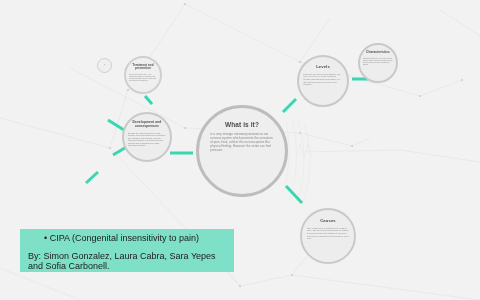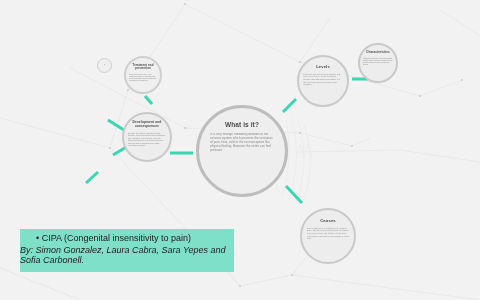--- a/index.html
+++ b/index.html
@@ -103,28 +103,28 @@
 
   
   .arrow{position:absolute;pointer-events:none;}
 
   
   #banner{
     position:absolute;
     left:20px;top:229px;width:214px;height:43px;
     background:#7fe0c8;
     box-sizing:border-box;
-    padding:4px 6px 0 0;
+    padding:4px 6px 0 8px;
     color:#1c1c1c;
     font-size:9px;
     line-height:1.18;
     font-family:"Liberation Sans",sans-serif;
   }
   #banner .ttl{padding-left:16px;}
-  #banner .authors{margin-top:1px;font-style:italic;}
+  #banner .authors{margin-top:7px;}
 </style>
 </head>
 <body>
 
 <div id="canvas">
 
   <svg class="bg-net" width="480" height="300" viewBox="0 0 480 300">
     <g stroke="#e2e2e2" stroke-width="0.6" fill="none">
       <path d="M70 68 L185 128"></path>
       <path d="M185 128 L300 133"></path>

